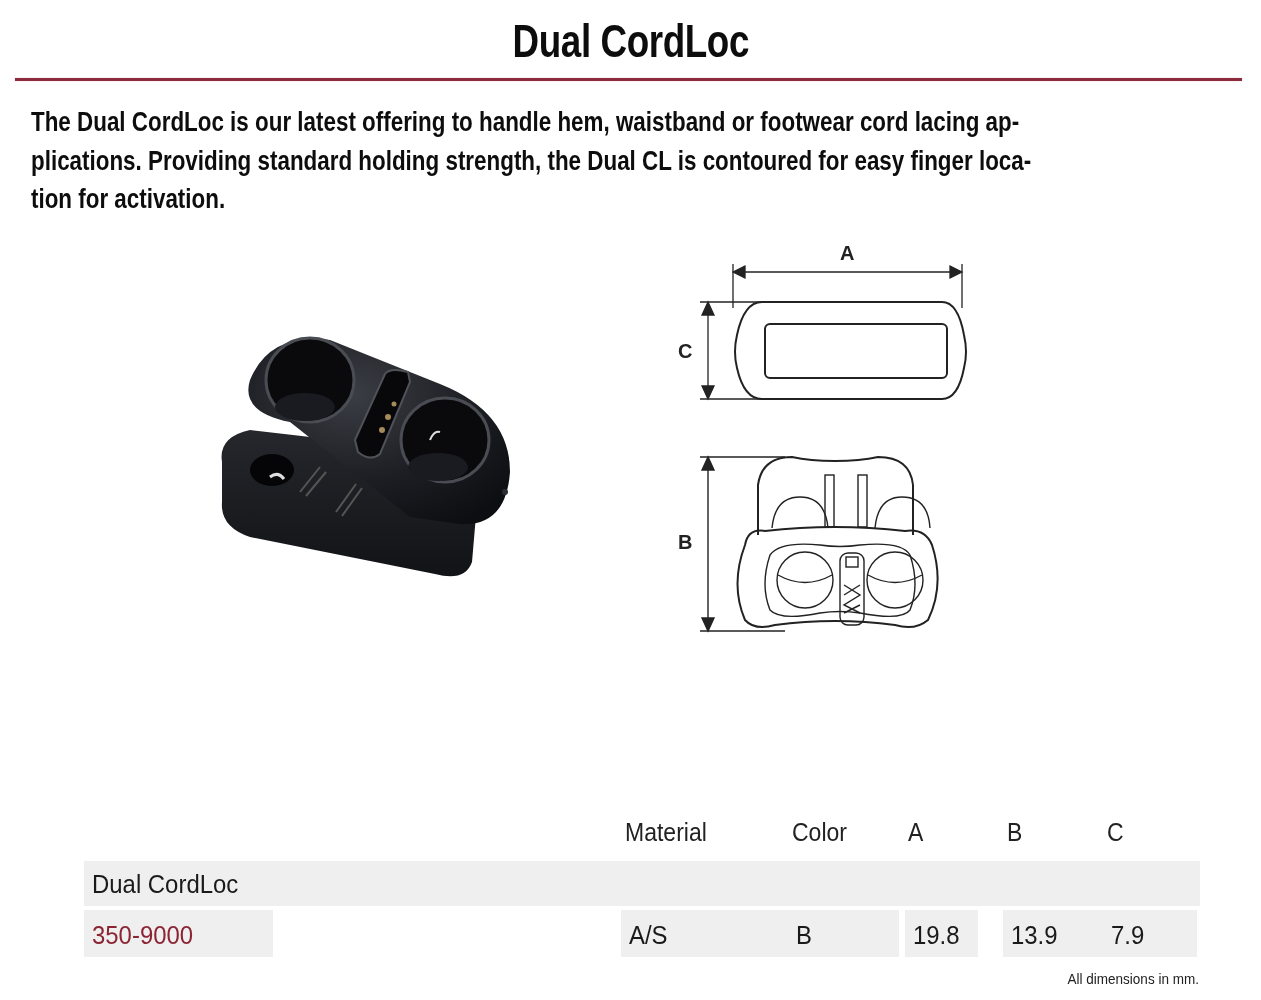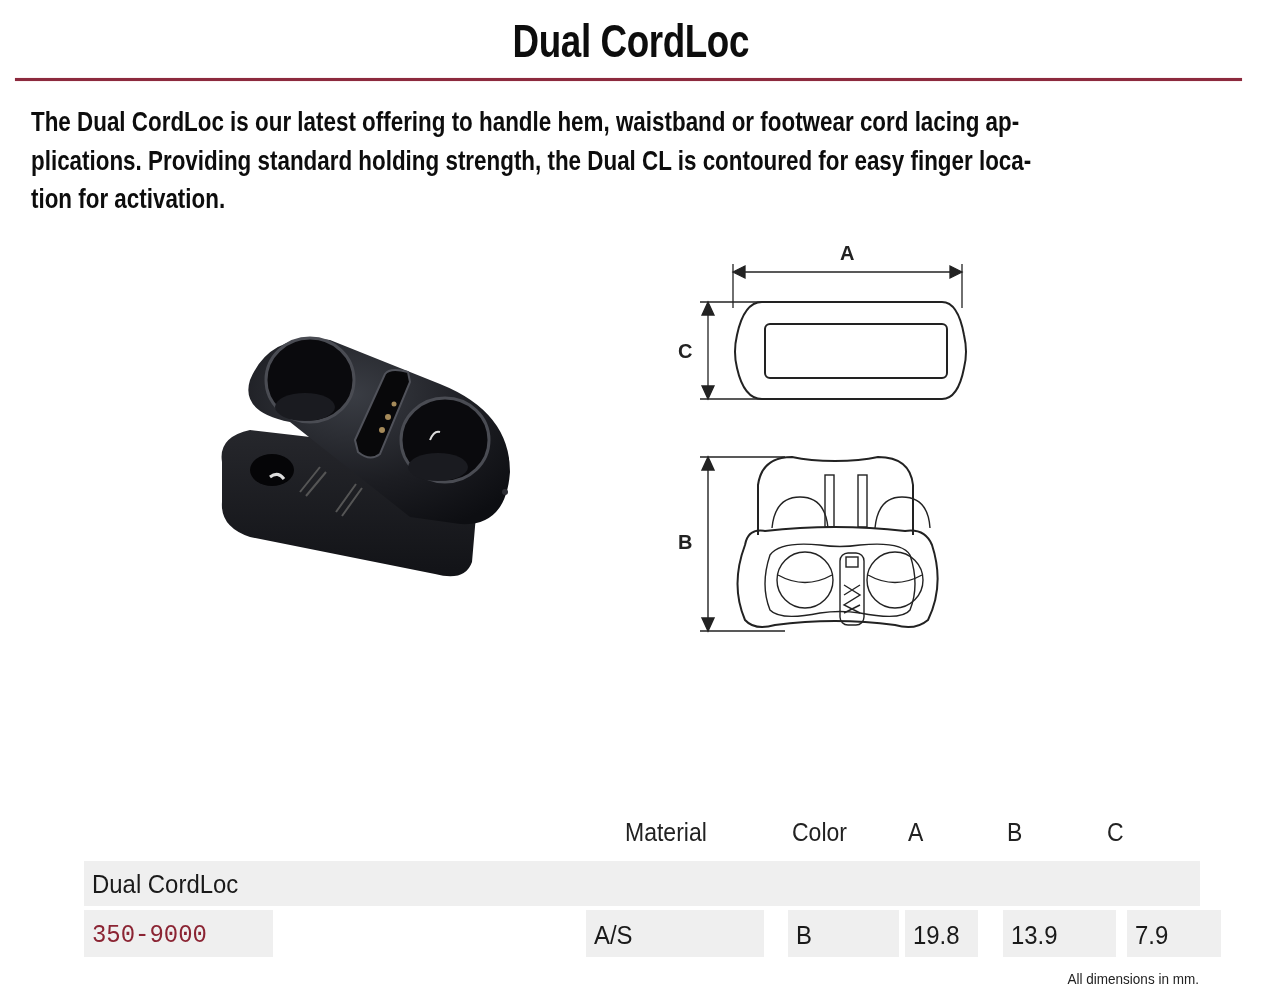--- a/index.html
+++ b/index.html
@@ -147,34 +147,34 @@
   <div class="col-head" style="left:792px;">Color</div>
   <div class="col-head" style="left:908px;">A</div>
   <div class="col-head" style="left:1007px;">B</div>
   <div class="col-head" style="left:1107px;">C</div>
 
   <div class="group-row">
     <span>Dual CordLoc</span>
   </div>
 
   <div>
-    <div class="cell part" style="left:84px; width:189px;font-family:Liberation Mono, monospace;">
+    <div class="cell part" style="left:84px; width:189px;">
       <span>350-9000</span>
     </div>
-    <div class="cell" style="left:586px; width:178px;">
+    <div class="cell" style="left:621px; width:178px;">
       <span>A/S</span>
     </div>
     <div class="cell" style="left:788px; width:111px;">
       <span>B</span>
     </div>
     <div class="cell" style="left:905px; width:73px;">
       <span>19.8</span>
     </div>
     <div class="cell" style="left:1003px; width:113px;">
       <span>13.9</span>
     </div>
-    <div class="cell" style="left:1103px; width:94px;margin-left:24px;">
+    <div class="cell" style="left:1103px; width:94px;">
       <span>7.9</span>
     </div>
   </div>
 
   <div class="footnote">All dimensions in mm.</div>
 </div>
 
 </body></html>

